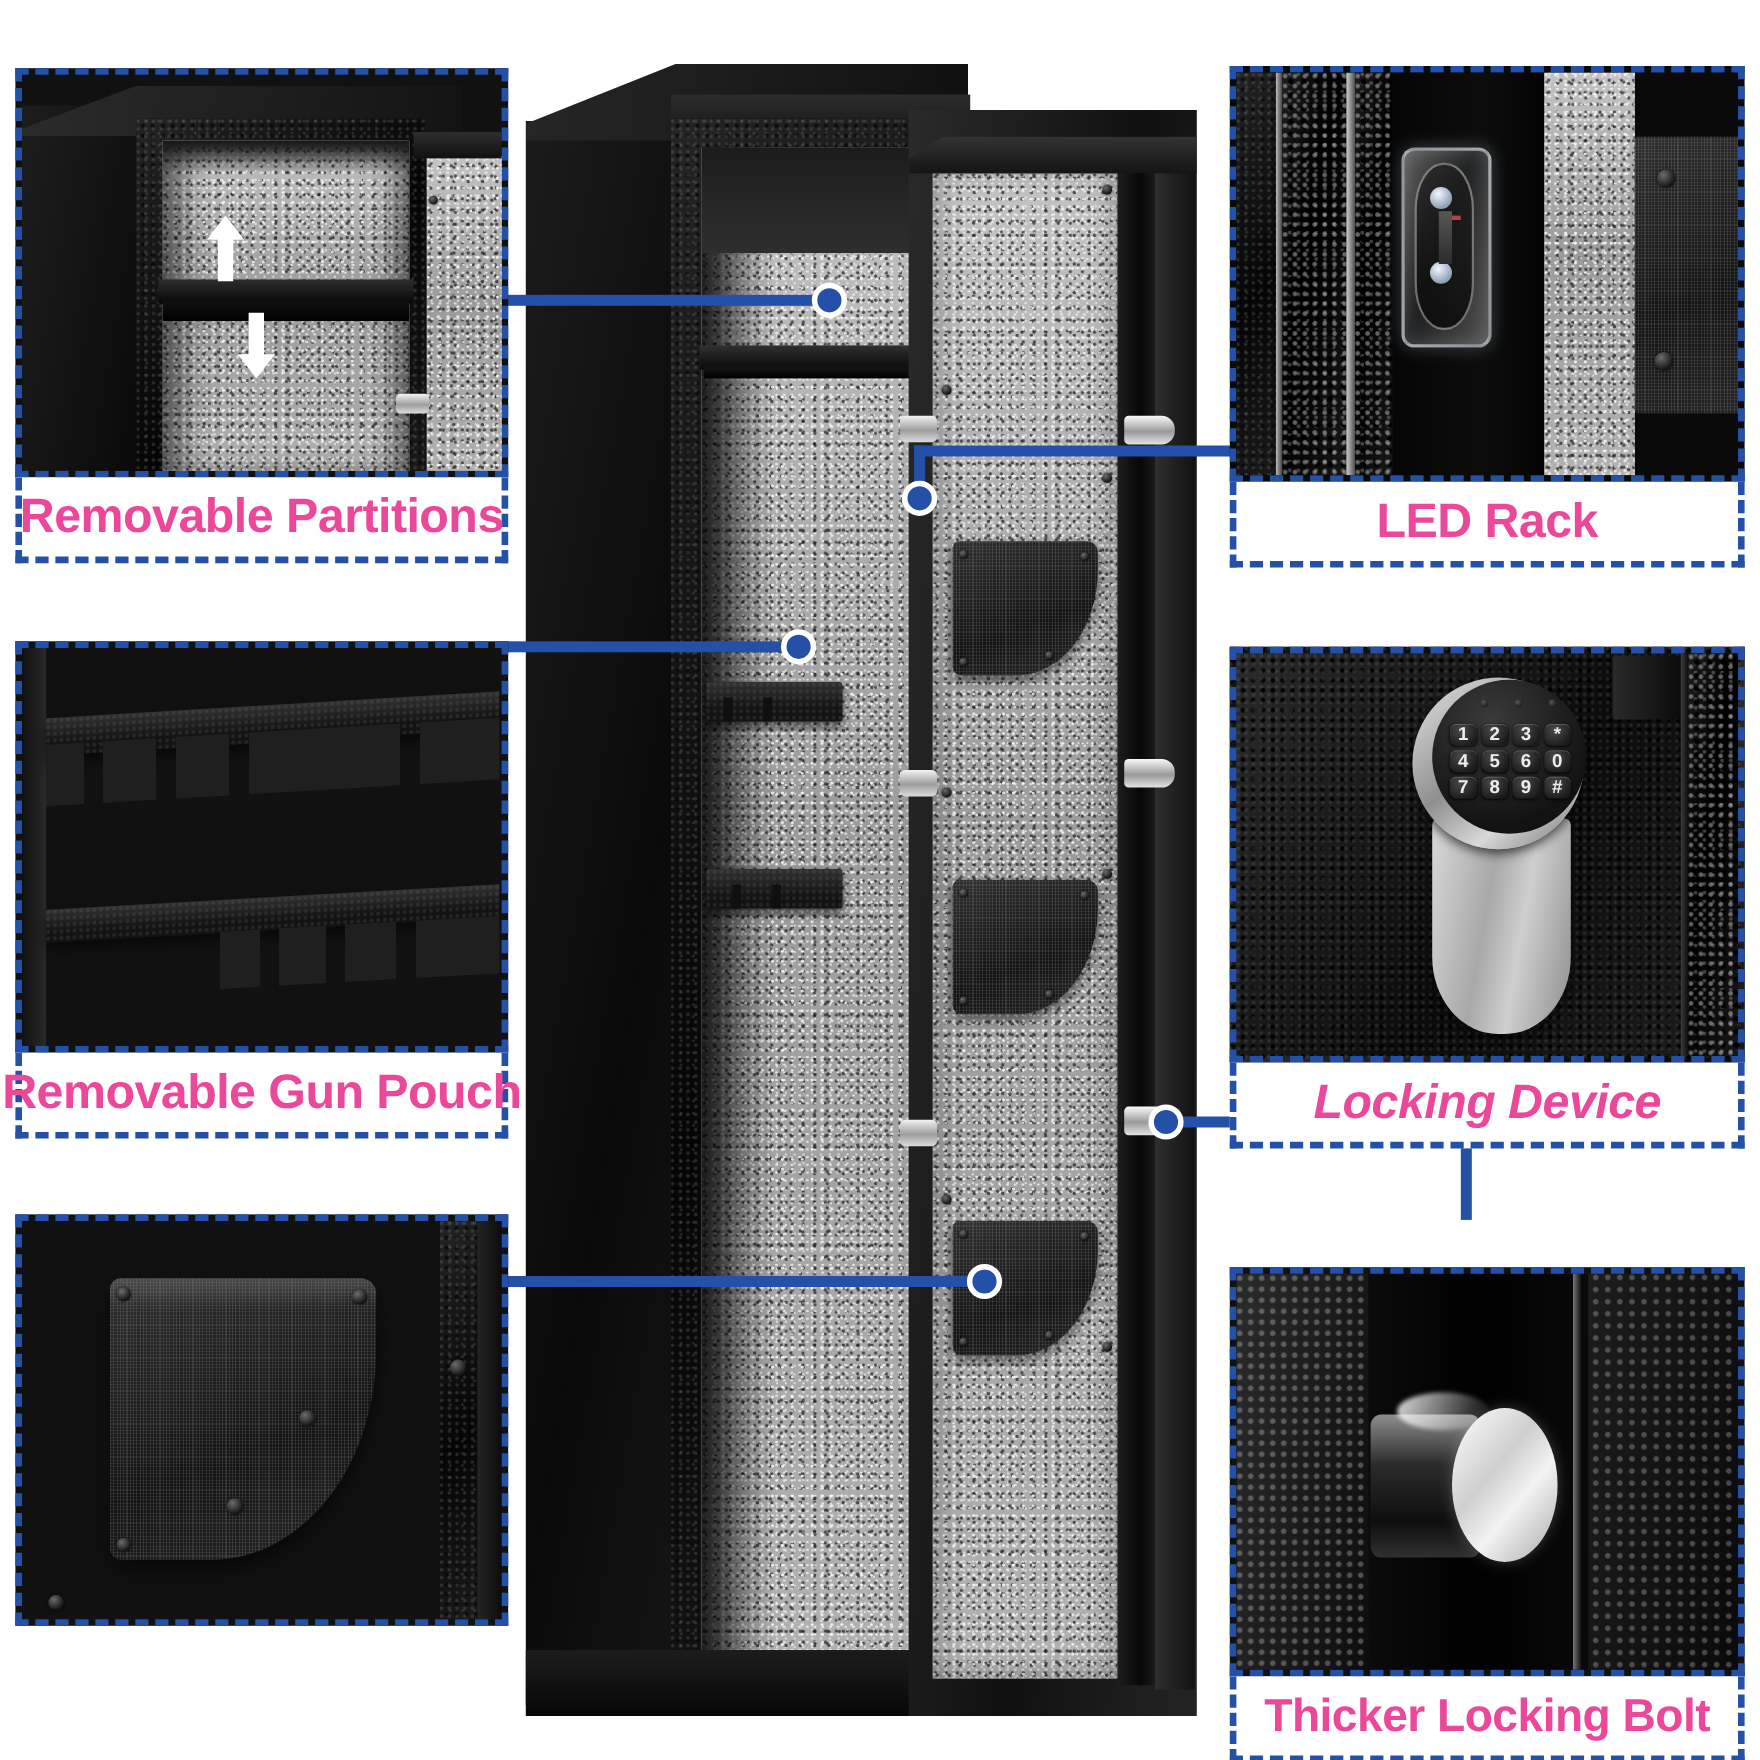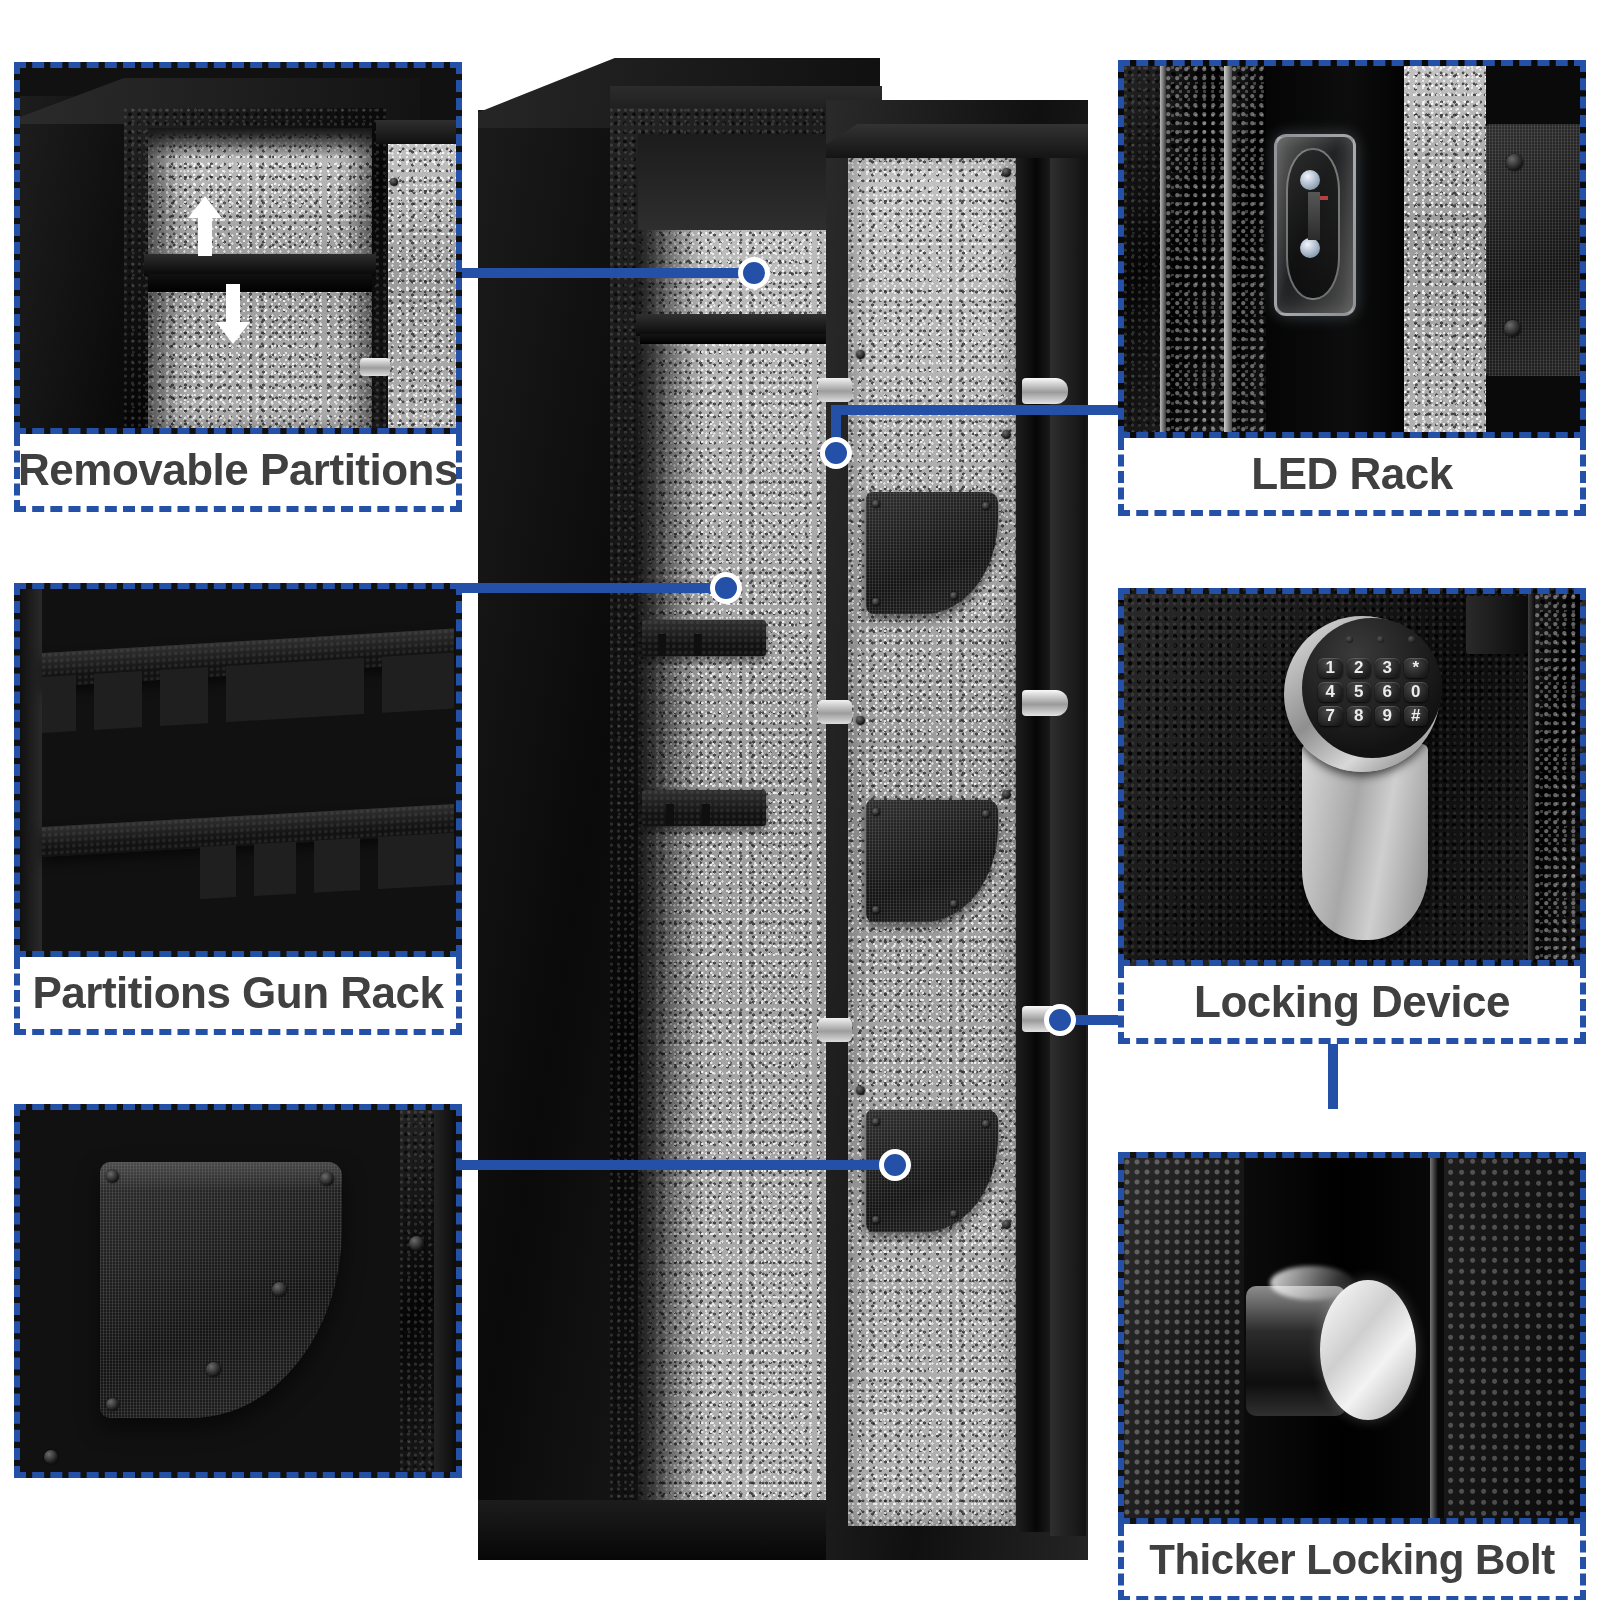--- a/index.html
+++ b/index.html
@@ -22,21 +22,21 @@
   }
   .panel .caption{
     position:absolute;left:0;right:0;bottom:0;
     border:6px dashed #2450A8;
     border-top:none;
     box-sizing:border-box;
     background:#fff;
     display:flex;align-items:center;justify-content:center;
   }
   .panel .caption span{
-    color:#404040;
+    color:#ec4899;
     font-weight:bold;
     letter-spacing:-0.5px;
     white-space:nowrap;
     font-size:44px;
     line-height:1;
   }
   .panel.small-caption .caption span{font-size:42px;}
 
   
   .felt{
@@ -338,21 +338,21 @@
       <div class="foam" style="position:absolute;left:180px;top:258px;width:254px;height:52px;
                   transform:skewY(-3.2deg);transform-origin:left center;
                   background:
                     linear-gradient(90deg,
                       #1f1f1f 0 36px, transparent 36px 54px,
                       #1f1f1f 54px 96px, transparent 96px 114px,
                       #1f1f1f 114px 160px, transparent 160px 178px,
                       #1f1f1f 178px 254px);"></div>
     </div>
     <div class="caption" style="height:78px;">
-      <span>Partitions Gun Rack</span>
+      <span>Removable Gun Pouch</span>
     </div>
   </div>
 
   <div class="panel" style="left:14px;top:1104px;width:448px;height:452px;">
     <div class="photo felt" style="height:374px;">
 
       <div class="steelblack" style="position:absolute;right:22px;top:0;width:34px;height:100%;"></div>
       <div style="position:absolute;right:0;top:0;width:22px;height:100%;
                   background:linear-gradient(90deg,#242424,#0c0c0c);"></div>
       <div class="screw" style="right:32px;top:126px;width:15px;height:15px;"></div>
@@ -447,21 +447,21 @@
           <div class="key">4</div>
           <div class="key">5</div>
           <div class="key">6</div>
           <div class="key">0</div>
           <div class="key">7</div>
           <div class="key">8</div>
           <div class="key">9</div>
           <div class="key">#</div>
         </div>
     </div>
-    <div class="caption" style="height:78px;">
+    <div class="caption" style="height:78px;font-style:italic;">
       <span>Locking Device</span>
     </div>
   </div>
 
   <div class="panel small-caption" style="left:1118px;top:1152px;width:468px;height:450px;">
     <div class="photo glossblack" style="height:372px;">
       <div style="position:absolute;left:0;top:0;width:120px;height:100%;
                   background:
                     radial-gradient(circle at 30% 40%, rgba(230,230,230,.30) 0 2px, transparent 3px),
                     linear-gradient(100deg,#2b2b2b,#0d0d0d);

